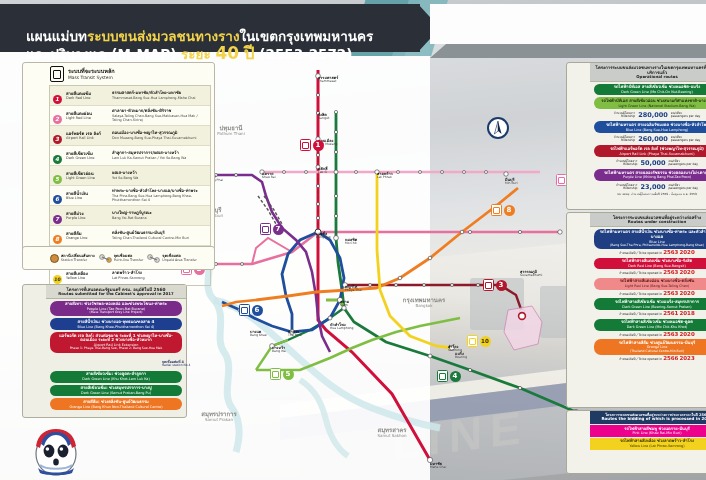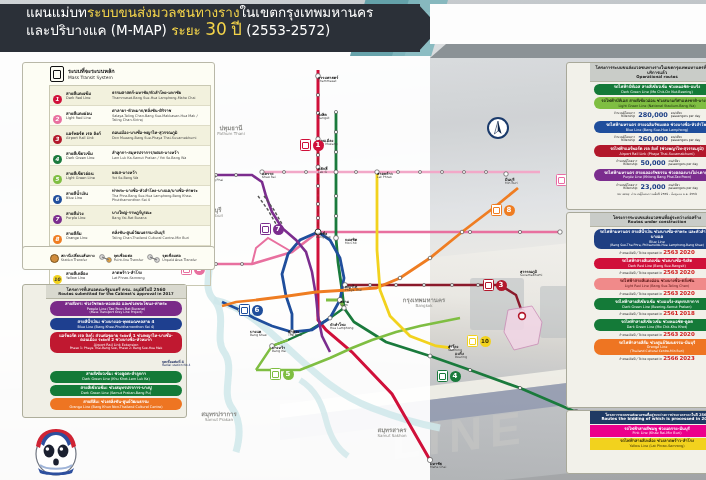--- a/index.html
+++ b/index.html
@@ -25,21 +25,21 @@
 
   
   .header{position:absolute;left:0;top:0;width:706px;height:58px;z-index:40;}
   .hdr-dark{position:absolute;left:0;top:4px;width:420px;height:48px;background:#2b3038;}
   .hdr-arrow{position:absolute;left:418px;top:4px;width:0;height:0;border-top:24px solid transparent;border-bottom:24px solid transparent;border-left:22px solid #2b3038;}
   .hdr-teal1{position:absolute;left:350px;top:0px;width:70px;height:56px;background:#5f9ea6;clip-path:polygon(22% 0,100% 0,78% 100%,0 100%);opacity:.95;}
   .hdr-teal2{position:absolute;left:392px;top:0px;width:56px;height:56px;background:#7fb6bd;clip-path:polygon(30% 0,100% 0,70% 100%,0 100%);opacity:.9;}
   .hdr-white{position:absolute;left:430px;top:4px;width:276px;height:40px;background:#fdfdfd;}
   .hdr-grey{position:absolute;left:446px;top:44px;width:260px;height:14px;background:#8b9296;}
   .hdr-grey-tri{position:absolute;left:430px;top:44px;width:0;height:0;border-top:14px solid transparent;border-right:16px solid #8b9296;}
-  .th-title{position:absolute;left:26px;top:4px;width:392px;line-height:17px;font-size:13.5px;color:#ffffff;font-weight:400;}
+  .th-title{position:absolute;left:26px;top:28px;width:392px;line-height:17px;font-size:13.5px;color:#ffffff;font-weight:700;}
   .th-title .hl{color:#f3d34a;}
   .th-title .big{font-size:17px;color:#f3d34a;}
   .en-title{position:absolute;left:432px;top:22px;width:268px;font-size:7.6px;line-height:9.4px;color:#232323;font-weight:700;}
 
   
   .panel{position:absolute;background:#fcfbf2;border:1px solid #b9b8a8;border-radius:3px;z-index:30;padding-left:23px;}
 
   
   .legend{left:22px;top:62px;width:168px;height:196px;background:#fdfdf4;}
   .legend-head{display:flex;align-items:center;gap:4px;padding:3px 4px 2px 4px;}
@@ -411,21 +411,21 @@
   <div class="header">
     <div class="hdr-teal1"></div>
     <div class="hdr-teal2"></div>
     <div class="hdr-dark"></div>
     <div class="hdr-arrow"></div>
     <div class="hdr-white"></div>
     <div class="hdr-grey-tri"></div>
     <div class="hdr-grey"></div>
     <div class="th-title">
       <span>แผนแม่บท</span><span class="hl">ระบบขนส่งมวลชนทางราง</span><span>ในเขตกรุงเทพมหานคร</span><br>
-      <span>และปริบางแค (M-MAP) </span><span class="hl">ระยะ</span>&nbsp;<span class="big">30</span>&nbsp;<span class="big">ปี</span>&nbsp;<span>(2553-2572)</span>
+      <span>และปริบางแค (M-MAP) </span><span class="hl">ระยะ</span>&nbsp;<span class="big">40</span>&nbsp;<span class="big">ปี</span>&nbsp;<span>(2553-2572)</span>
     </div>
   </div>
 
   <div class="panel legend">
     <div class="legend-head">
       <span class="ico">
           <i></i>
         </span>
       <span class="lh-txt">
         <b>ระบบที่จะระบบหลัก</b>

